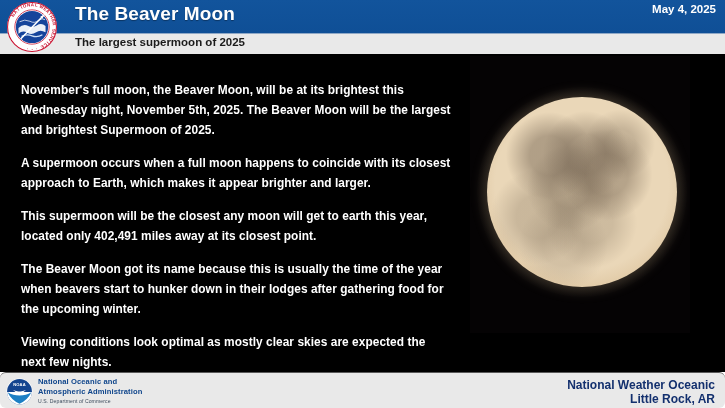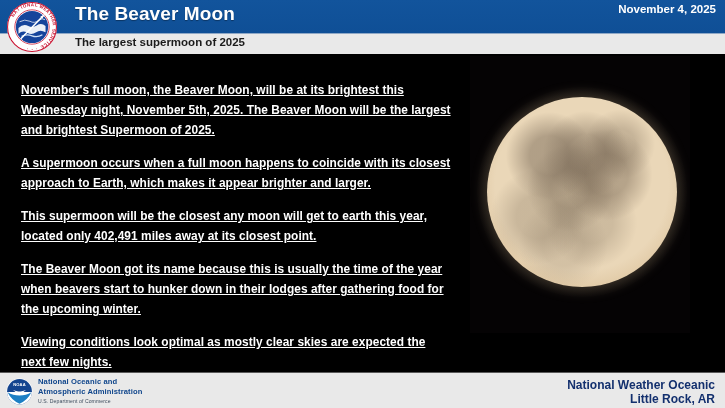--- a/index.html
+++ b/index.html
@@ -61,21 +61,20 @@
     position: absolute; left: 21px; top: 26px;
     width: 432px;
   }
   .para {
     color: #ffffff;
     font-size: 11.9px;
     font-weight: bold;
     line-height: 20px;
     margin-bottom: 13px;
     letter-spacing: 0.05px;
-    text-decoration: underline;
   }
   .para:last-child { margin-bottom: 16px; }
 
   
   .photo {
     position: absolute;
     left: 470px; top: 2px;
     width: 220px; height: 277px;
     background: #050304;
     overflow: hidden;
@@ -104,20 +103,21 @@
     border-radius: 50%;
     background: radial-gradient(circle, rgba(235,210,165,0.16) 0 44%, rgba(235,210,165,0) 72%);
   }
 
   
   .footer {
     position: absolute; left: 0; top: 372px;
     width: 725px; height: 36px;
     background: #e9e9e9;
     border-top: 1px solid #5a5a5a;
+    border-radius: 6px;
   }
   .noaa-logo {
     position: absolute; left: 6px; top: 5px;
     width: 27px; height: 27px;
   }
   .noaa-text {
     position: absolute; left: 38px; top: 4px;
     color: #10468c;
   }
   .noaa-line {
@@ -176,21 +176,21 @@
       <text transform="rotate(152 50 50)" x="50" y="10" text-anchor="middle">E</text>
       <text transform="rotate(168 50 50)" x="50" y="10" text-anchor="middle">·</text>
       <text transform="rotate(180 50 50)" x="50" y="10" text-anchor="middle">·</text>
       <text transform="rotate(192 50 50)" x="50" y="10" text-anchor="middle">·</text>
     </g>
   </svg>
 
   <div class="header-title">The Beaver Moon</div>
 
   <div class="header-date-block">
-    <div>November 4, 2025</div>
+    <div>May 4, 2025</div>
   </div>
 
   <div class="subtitle-strip"></div>
   <div class="subtitle-text">The largest supermoon of 2025</div>
 
   <div class="content">
 
     <div class="text-col">
       <p class="para">November's full moon, the Beaver Moon, will be at its brightest this Wednesday night, November 5th, 2025. The Beaver Moon will be the largest and brightest Supermoon of 2025.</p>
       <p class="para">A supermoon occurs when a full moon happens to coincide with its closest approach to Earth, which makes it appear brighter and larger.</p>

